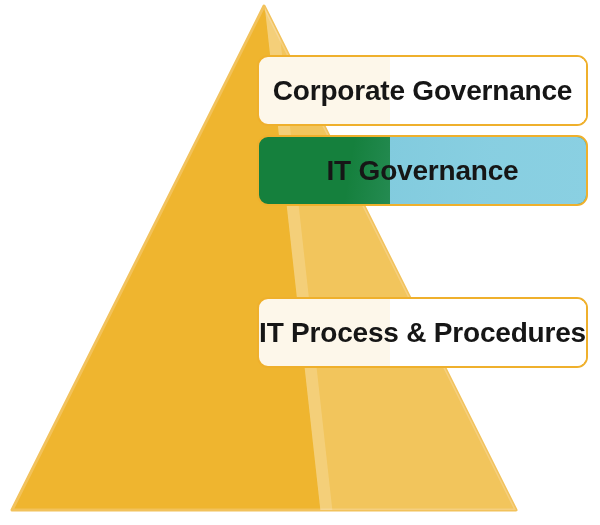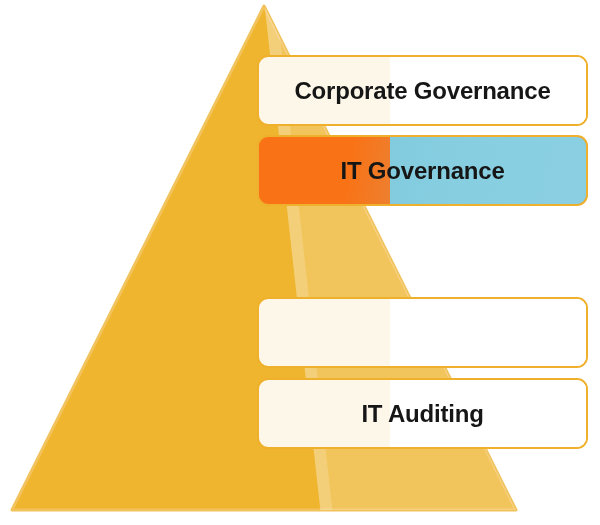--- a/index.html
+++ b/index.html
@@ -40,21 +40,21 @@
     display: flex;
     align-items: center;
     justify-content: center;
     overflow: hidden;
   }
   .level-box .label {
     position: relative;
     z-index: 3;
     font-family: "Liberation Sans", sans-serif;
     font-weight: bold;
-    font-size: 24px;
+    font-size: 28px;
     line-height: 1;
     color: #161616;
     letter-spacing: -0.2px;
     white-space: nowrap;
     text-align: center;
   }
   
   .level-box .sheen {
     position: absolute;
     top: -40px;
@@ -66,21 +66,21 @@
     transform: skewX(-9deg);
   }
 
   .box-cream { background: #FDF7EA; }
   .box-cream .fillright {
     position: absolute;
     right: 0; top: 0; bottom: 0; width: 60%;
     background: #FFFFFF;
     z-index: 1;
   }
-  .box-teal { background: #f97316; }
+  .box-teal { background: #15803d; }
   .box-teal .fillright {
     position: absolute;
     right: 0; top: 0; bottom: 0; width: 60%;
     background: #80CADD;
     z-index: 1;
   }
   .box-teal .sheen {
     background: linear-gradient(to right, rgba(255,255,255,0) 0%, rgba(150,215,232,0.35) 45%, rgba(150,215,232,0.5) 100%);
   }
 </style>
@@ -119,21 +119,17 @@
   <div class="level-box box-teal" style="top:135px;">
     <div class="fillright"></div>
     <div class="sheen" style="left:90px;"></div>
     <span class="label">IT Governance</span>
   </div>
 
 
   <div class="level-box box-cream" style="top:297px;">
     <div class="fillright"></div>
     <div class="sheen" style="left:208px;"></div>
+    <span class="label">IT Process &amp; Procedures</span>
   </div>
 
-  <div class="level-box box-cream" style="top:378px;">
-    <div class="fillright"></div>
-    <div class="sheen" style="left:248px;"></div>
-    <span class="label">IT Auditing</span>
-  </div>
 
 </div>
 
 </body></html>

